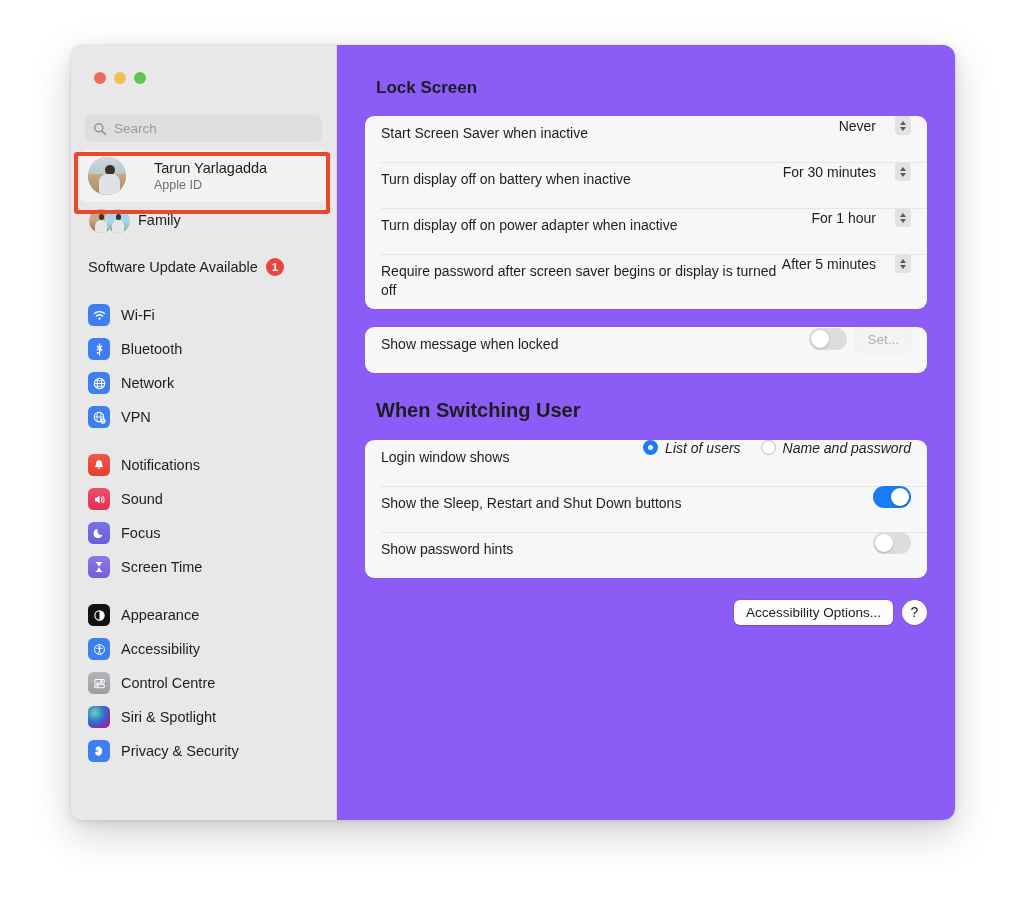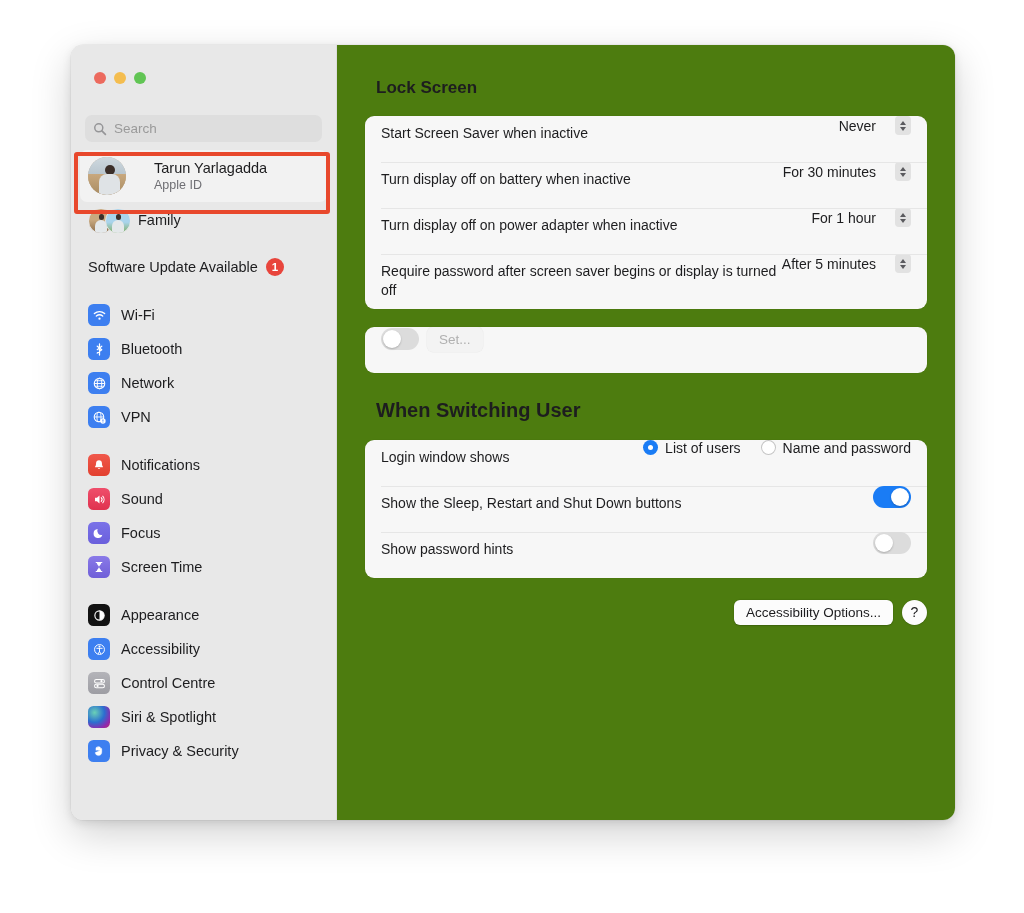--- a/index.html
+++ b/index.html
@@ -237,21 +237,21 @@
   .ic-general    { background: linear-gradient(#b4b4b9, #9d9da3); }
   .ic-appearance { background: #121212; }
   .ic-access     { background: #3d7ff0; }
   .ic-control    { background: linear-gradient(#b4b4b9, #9d9da3); }
   .ic-siri       { background: radial-gradient(circle at 30% 30%, #6ad1b6, #2b6fd0 45%, #8b2bb0 75%, #c2286a); }
   .ic-privacy    { background: #3d7ff0; }
 
   
   .content {
     flex: 1;
-    background: #4d7c0f;
+    background: #8b5cf6;
     position: relative;
     padding: 0 28px;
     box-sizing: border-box;
     overflow: hidden;
   }
   .page-title {
     font-size: 17px;
     font-weight: bold;
     color: #1d1d1f;
     margin: 33px 0 0 11px;
@@ -352,21 +352,21 @@
     font-size: 13.5px;
     color: #1d1d1f;
     background: #fcfcfc;
     border: 0;
     border-radius: 6px;
     padding: 5px 12px;
     box-shadow: 0 0.5px 1.5px rgba(0,0,0,0.18), 0 0 0 0.5px rgba(0,0,0,0.06);
   }
   .btn.disabled { color: #b0b0b0; background: #f3f3f3; box-shadow: 0 0 0 0.5px rgba(0,0,0,0.05); }
 
-  .radio-group { display: flex; align-items: center; gap: 20px; }
+  .radio-group { display: flex; align-items: center; gap: 20px; font-style: italic; }
   .radio-opt { display: flex; align-items: center; gap: 7px; font-size: 14px; color: #1d1d1f; }
   .radio {
     width: 15px; height: 15px; border-radius: 50%;
     background: #ffffff;
     box-shadow: inset 0 0 0 1px #c4c4c4;
     display: flex; align-items: center; justify-content: center;
     flex: 0 0 15px;
   }
   .radio.checked { background: #1a7cf5; box-shadow: none; }
   .radio.checked::after {
@@ -652,20 +652,21 @@
               <span class="chev up"></span>
                 <span class="chev down"></span>
             </span>
           </button>
         </span>
       </div>
     </div>
 
     <div class="card">
       <div class="row">
+        <span class="row-label">Show message when locked</span>
         <span class="row-right">
           <span class="toggle">
               <span class="knob"></span>
             </span>
           <button class="btn disabled">Set...</button>
         </span>
       </div>
     </div>
 
     <div class="section-title">When Switching User</div>

